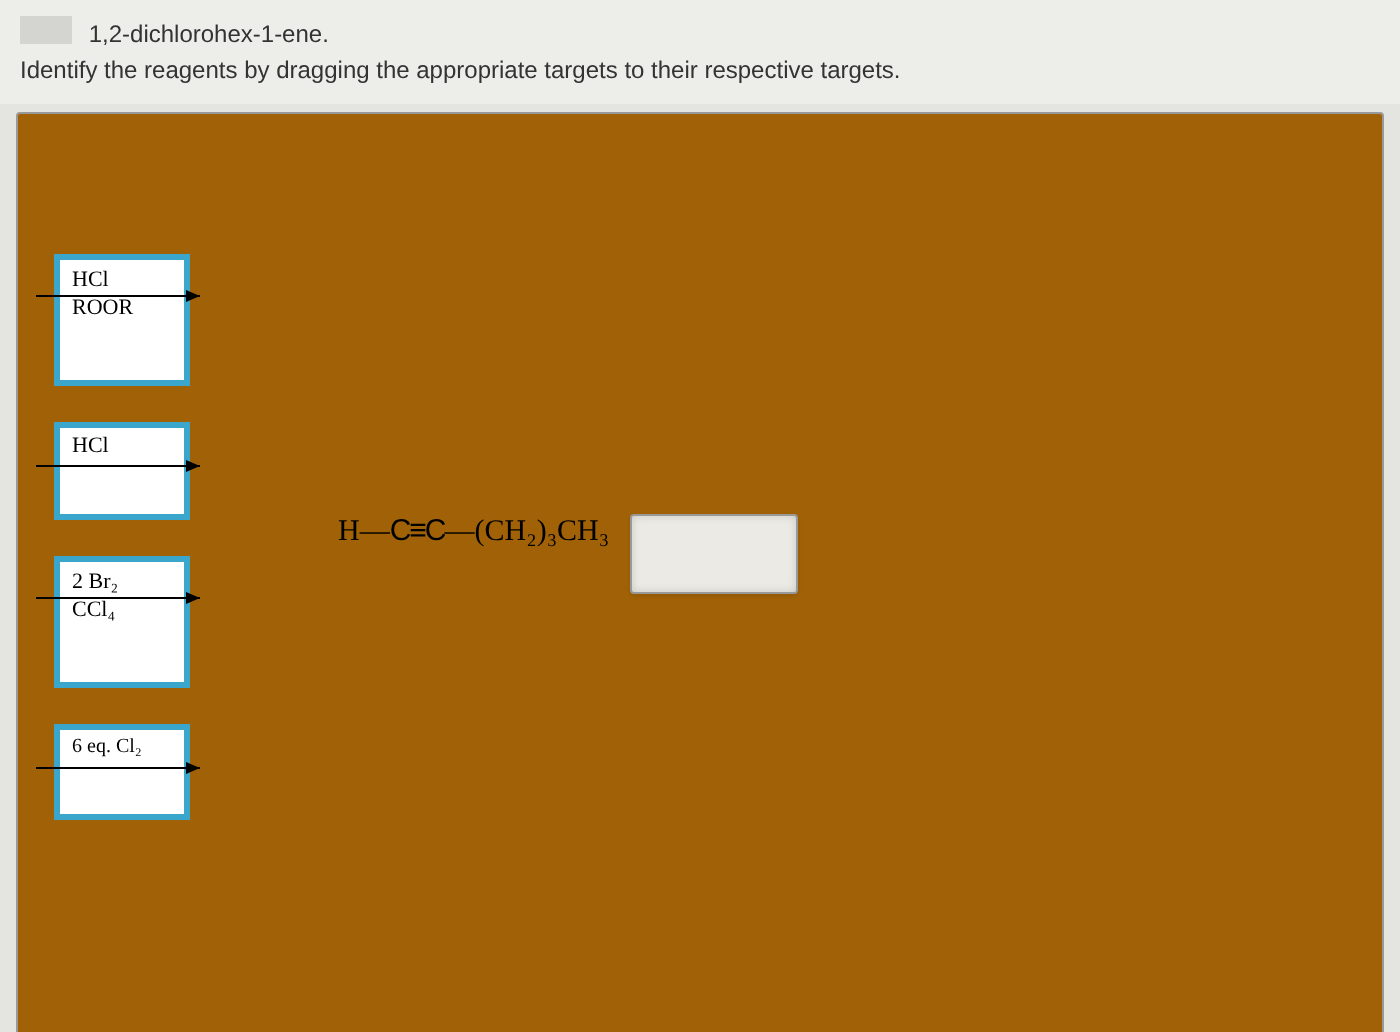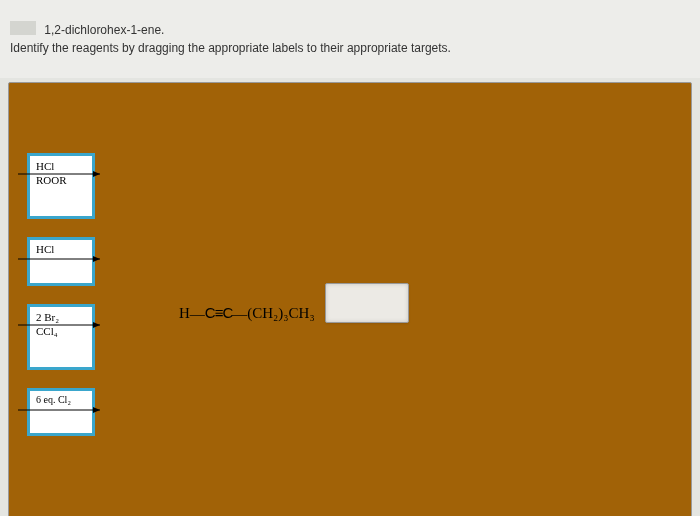--- a/index.html
+++ b/index.html
@@ -10,21 +10,21 @@
     body {
       font-family: Arial, Helvetica, sans-serif;
       background: #e4e5e1;
       width: 700px;
       height: 516px;
       overflow: hidden;
       position: relative;
     }
     .header-area {
       background: #ededea;
-      padding: 21px 10px;
+      padding: 8px 10px;
       font-size: 12px;
       color: #333;
       line-height: 1.5;
     }
     .main-panel {
       margin: 4px 8px 0 8px;
       border: 1px solid #999;
       border-radius: 2px;
       background: #a16207;
       height: 500px;
@@ -59,24 +59,24 @@
     .reagent-tile.single-text .text-region {
       padding-top: 3px;
       padding-bottom: 3px;
     }
     .arrow-svg {
       position: absolute;
     }
     .reaction-area {
       position: absolute;
       top: 200px;
-      left: 170px;
+      left: 160px;
       right: 0;
       display: flex;
-      align-items: flex-end;
+      align-items: flex-start;
     }
     .formula {
       font-family: 'Times New Roman', Times, serif;
       font-size: 15px;
       color: #000;
       white-space: nowrap;
     }
     .bond {
       display: inline-block;
       vertical-align: middle;
@@ -121,21 +121,21 @@
       vertical-align: top;
       margin-right: 5px;
     }
   </style>
 </head>
 <body>
 
 <div class="header-area">
   <span class="number-box"></span>
   <span>1,2-dichlorohex-1-ene.</span><br>
-  <span>Identify the reagents by dragging the appropriate labels to their appropriate targets.</span>
+  <span>Identify the reagents by dragging the appropriate targets to their respective targets.</span>
 </div>
 
 <div class="main-panel">
 
   <div class="reagent-column">
 
     <div class="reagent-tile">
       <div class="text-region">
         <span>HCl</span><br>
         <span>ROOR</span>

